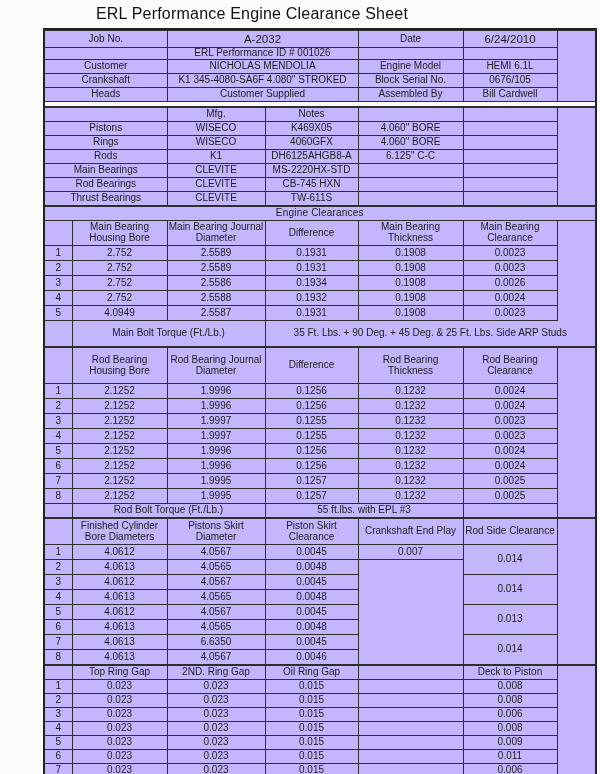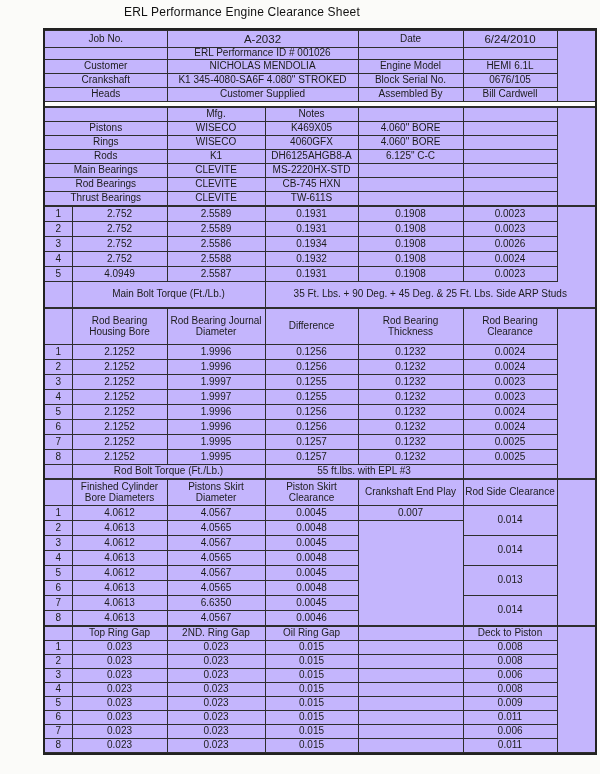--- a/index.html
+++ b/index.html
@@ -6,22 +6,23 @@
   body{
     width:600px;height:774px;
     background:#fbfbf9;
     font-family:"Liberation Sans", sans-serif;
     color:#1c1c1c;
     position:relative;
     -webkit-font-smoothing:antialiased;
   }
   .title{
     position:absolute;top:5px;left:0;width:484px;
-    text-align:center;font-size:12px;color:#111;
+    text-align:center;font-size:16px;color:#111;
     letter-spacing:.2px;
+    padding-left:10px;
   }
   .sheet{
     position:absolute;top:28px;left:43px;width:550px;
     border:2px solid #222;
     background:#c4b5fd;
   }
   table.grid{
     border-collapse:collapse;table-layout:fixed;width:550px;
     border-top:1px solid #2e2e2e;border-bottom:1px solid #2e2e2e;
     empty-cells:show;
@@ -185,20 +186,36 @@
       <colgroup>
         <col style="width: 27px;">
         <col style="width: 95px;">
         <col style="width: 98px;">
         <col style="width: 93px;">
         <col style="width: 105px;">
         <col style="width: 94px;">
         <col style="width: 38px;">
       </colgroup>
     <thead>
+      <tr>
+        <td colspan="7" class="ec">Engine Clearances</td>
+      </tr>
+      <tr>
+        <td class="h"></td>
+        <td class="h">Main Bearing
+Housing Bore</td>
+        <td class="h">Main Bearing Journal
+Diameter</td>
+        <td class="h">Difference</td>
+        <td class="h">Main Bearing
+Thickness</td>
+        <td class="h">Main Bearing
+Clearance</td>
+        <td class="c6f"></td>
+      </tr>
     </thead>
     <tbody>
         <tr>
           <td>1</td>
           <td>2.752</td>
           <td>2.5589</td>
           <td>0.1931</td>
           <td>0.1908</td>
           <td>0.0023</td>
         </tr>

